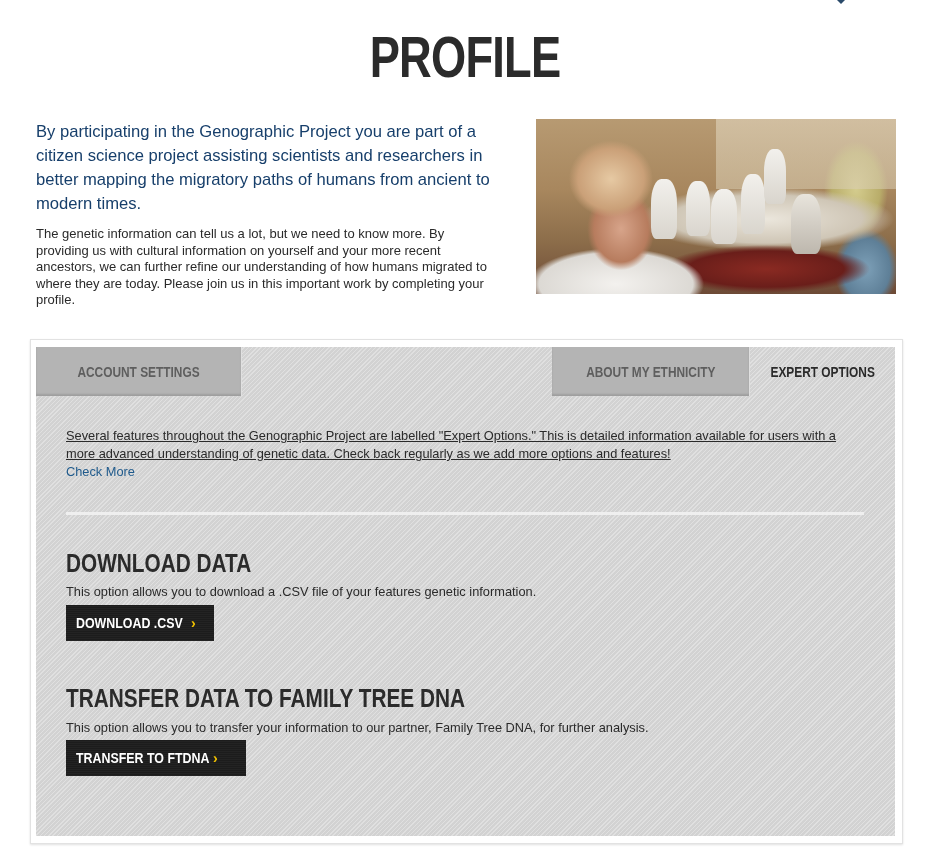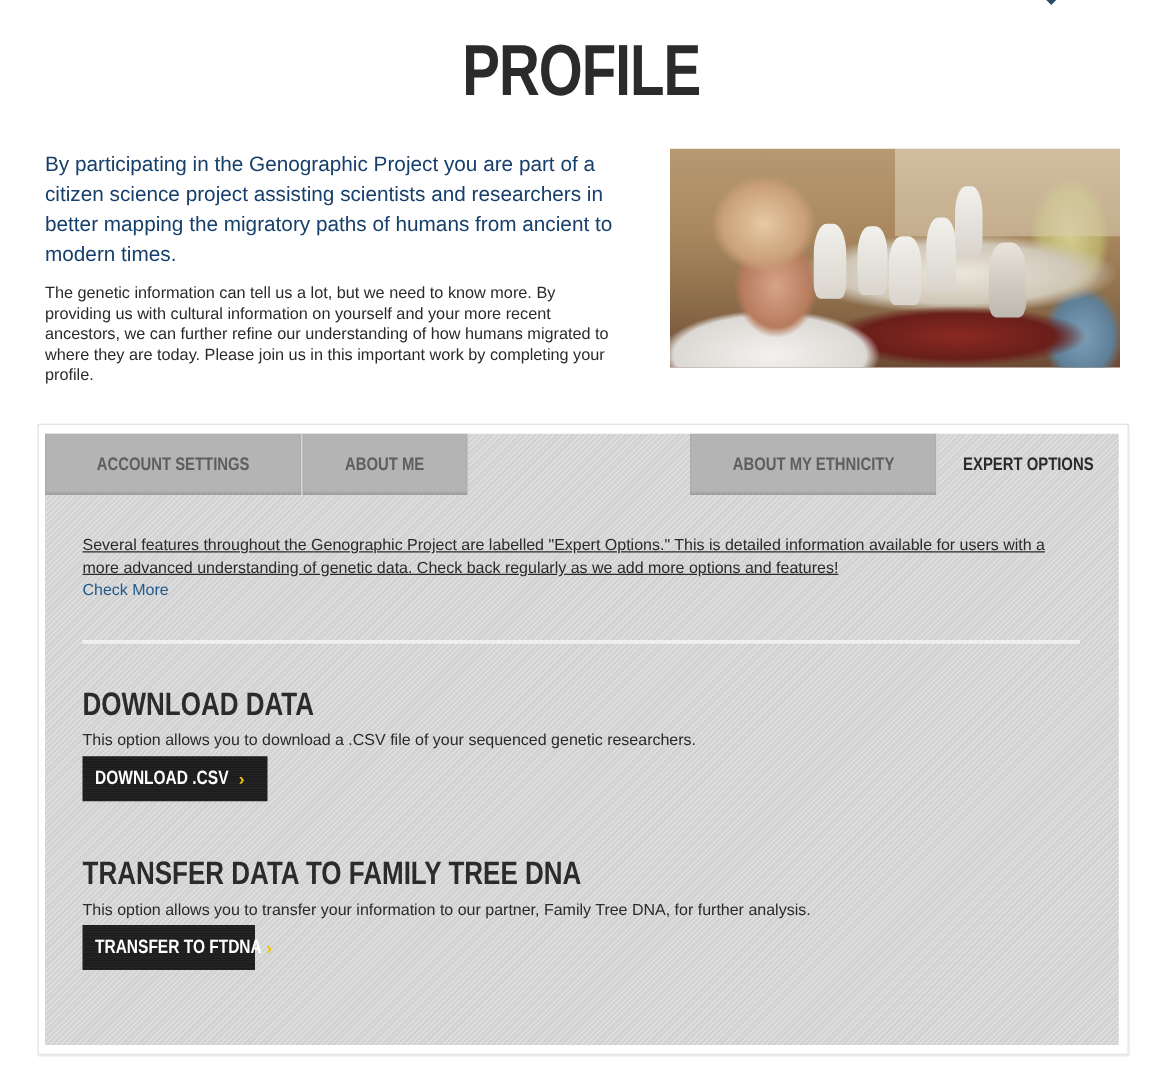--- a/index.html
+++ b/index.html
@@ -142,41 +142,38 @@
   <div class="figure" style="left:255px;top:75px;width:30px;height:60px;background:linear-gradient(180deg,#e8e4dc,#bdb7ad);"></div>
 </div>
 
 <div class="panel-frame"></div>
 <div class="panel"></div>
 
 <div class="tabs">
   <div class="tab" style="left:0;width:206px;">
     <span>ACCOUNT SETTINGS</span>
   </div>
-  <div class="tab" style="left:206px;width:133px;">
-    <span>ABOUT ME</span>
-  </div>
   <div class="tab" style="left:516px;width:198px;text-align:right;">
     <span>ABOUT MY ETHNICITY</span>
   </div>
   <div class="tab active" style="left:714px;width:145px;">
     <span>EXPERT OPTIONS</span>
   </div>
 </div>
 
 <p class="expert-desc">Several features throughout the Genographic Project are labelled "Expert Options." This is detailed information available for users with a more advanced understanding of genetic data. Check back regularly as we add more options and features!</p>
 <a class="learn-more" href="#">Check More</a>
 
 <div class="divider"></div>
 
 <h2 class="section-heading" style="top:548px;">DOWNLOAD DATA</h2>
-<p class="section-desc" style="top:584px;">This option allows you to download a .CSV file of your sequenced genetic researchers.</p>
+<p class="section-desc" style="top:584px;">This option allows you to download a .CSV file of your features genetic information.</p>
 <div class="action-button" style="top:605px;width:148px;">
   <span class="label">DOWNLOAD .CSV</span>
   <span class="chevron" style="left:125px;">›</span>
 </div>
 
 <h2 class="section-heading" style="top:683px;">TRANSFER DATA TO FAMILY TREE DNA</h2>
 <p class="section-desc" style="top:720px;">This option allows you to transfer your information to our partner, Family Tree DNA, for further analysis.</p>
-<div class="action-button" style="top:740px;width:138px;">
+<div class="action-button" style="top:740px;width:180px;">
   <span class="label">TRANSFER TO FTDNA</span>
   <span class="chevron" style="left:147px;">›</span>
 </div>
 
 </body></html>

